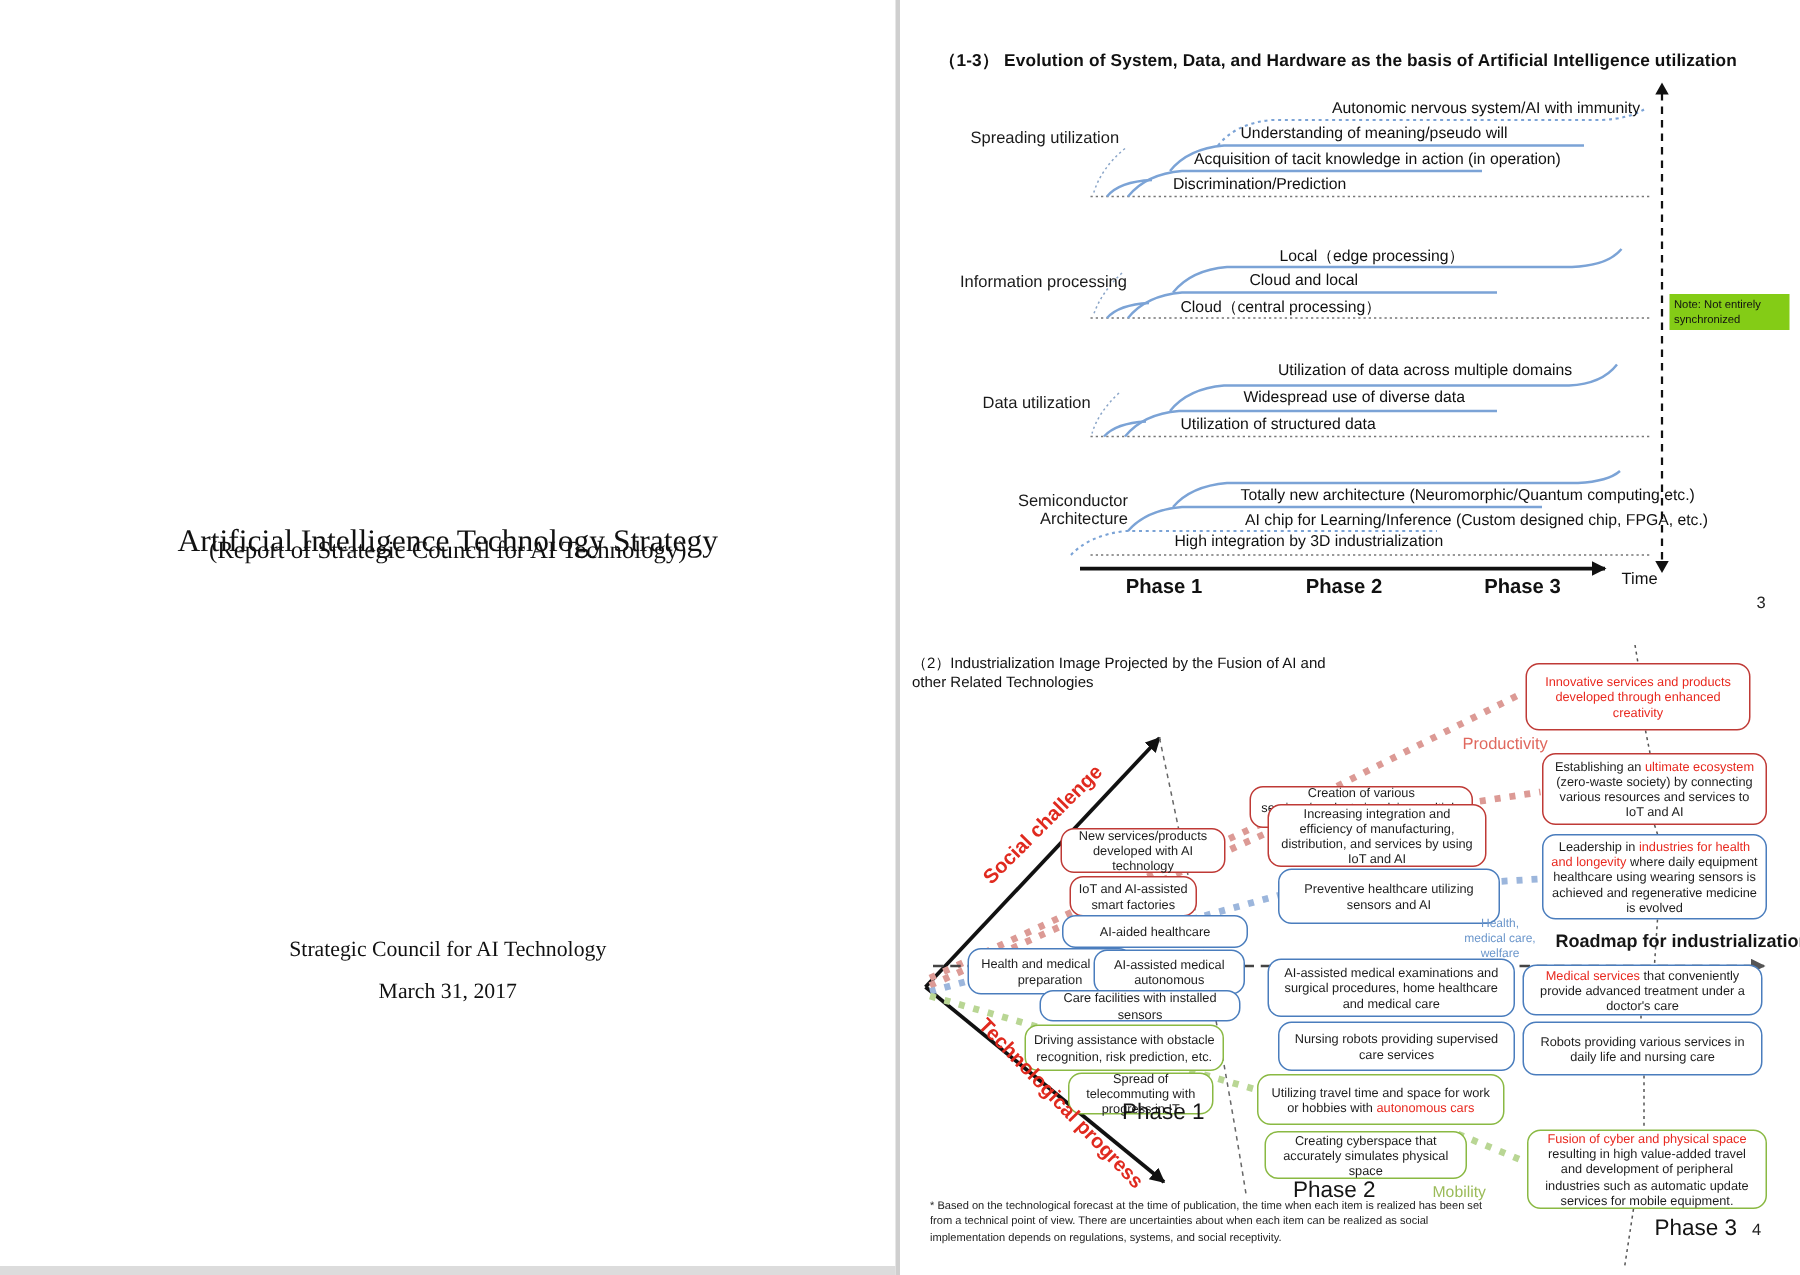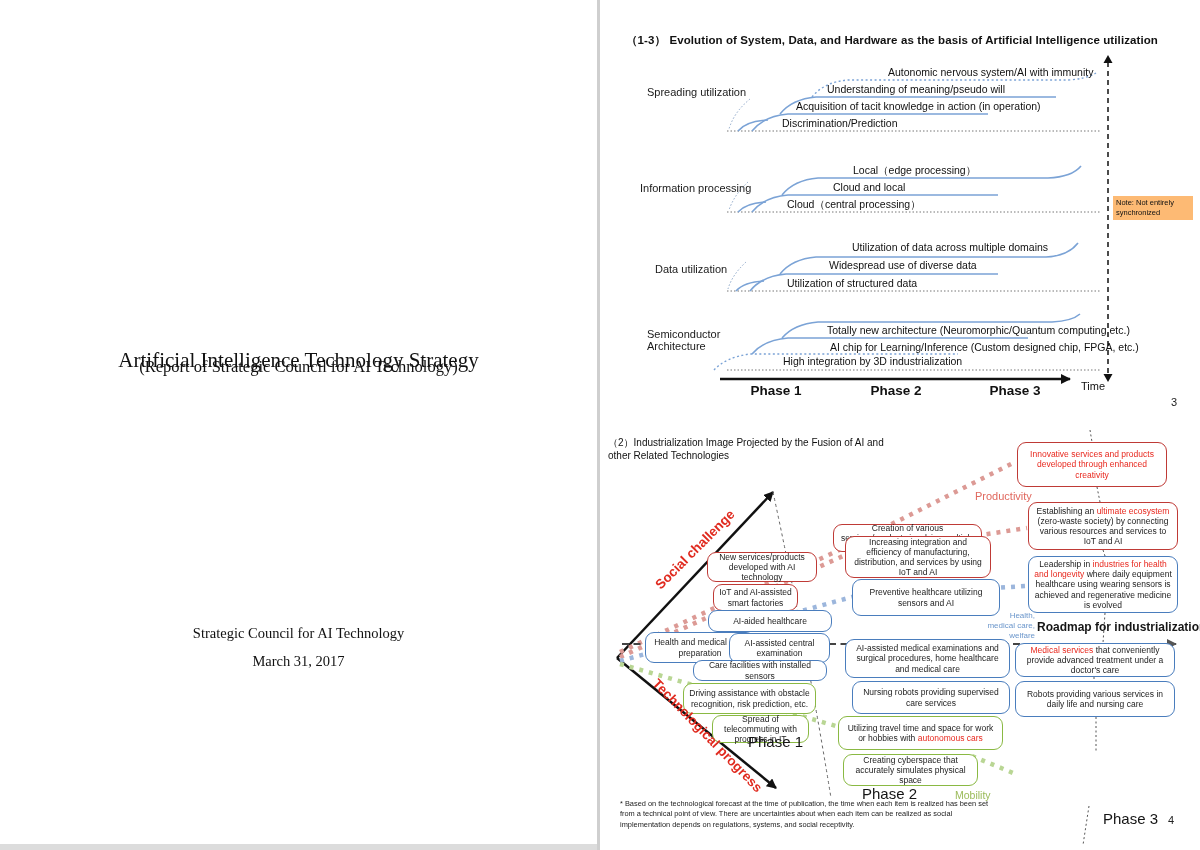--- a/index.html
+++ b/index.html
@@ -15,28 +15,28 @@
   #page-divider{position:absolute;left:597px;top:0;width:3px;height:850px;background:#cfcfcf;}
   #left-page-bottom-edge{position:absolute;left:0;top:844px;width:597px;height:6px;background:#dcdcdc;}
   
   #right-page{position:absolute;left:600px;top:0;width:600px;height:850px;background:#fff;}
   #lineart{position:absolute;left:0;top:0;z-index:1;}
   .lbl{position:absolute;white-space:nowrap;z-index:4;}
   .s3-title{left:26px;top:33px;font-weight:bold;font-size:11.5px;letter-spacing:.1px;}
   .grp{font-size:11px;color:#1a1a1a;}
   .item{font-size:10.5px;color:#101010;}
   .phase3x{font-weight:bold;font-size:13.5px;width:70px;text-align:center;}
-  .note{position:absolute;left:513px;top:196px;width:74px;background:#fdba74;font-size:7.5px;
+  .note{position:absolute;left:513px;top:196px;width:74px;background:#84cc16;font-size:7.5px;
         line-height:1.35;padding:2px 3px;white-space:pre-line;z-index:4;}
   .pagenum{font-size:11px;color:#222;}
   
   .s4-title{left:8px;top:436px;font-weight:normal;font-size:10px;line-height:1.3;white-space:pre-line;}
   .diag{font-weight:bold;font-size:13.5px;color:#e02a1f;text-align:center;z-index:4;}
   .stream-red{color:#e0685e;font-size:11px;}
-  .stream-blue{color:#6b96cb;font-size:8px;line-height:1.25;white-space:pre-line;text-align:right;z-index:4;}
+  .stream-blue{color:#6b96cb;font-size:8px;line-height:1.25;white-space:pre-line;text-align:center;z-index:4;}
   .stream-green{color:#9bbb59;font-size:10.5px;}
   .roadmap{font-weight:bold;font-size:12px;color:#161616;}
   .phase4{font-size:15px;color:#141414;}
   .footnote{position:absolute;left:20px;top:799px;font-size:7.4px;line-height:1.4;color:#222;
             white-space:pre;z-index:4;}
   .box{position:absolute;background:#fff;border-radius:9px;display:flex;align-items:center;
        justify-content:center;text-align:center;font-size:8.5px;line-height:1.2;
        padding:2px 5px;box-sizing:border-box;z-index:3;color:#1c1c1c;}
   .box.r{border:1.6px solid #bf3a36;}
   .box.b{border:1.6px solid #4a7dbd;}
@@ -118,21 +118,21 @@
       <path d="M494,677 L494,681" stroke="#555" stroke-width="1" stroke-dasharray="2,2.5" fill="none"></path>
       <path d="M496,717 L496,753" stroke="#555" stroke-width="1" stroke-dasharray="2,2.5" fill="none"></path>
       <path d="M489,806 L483,845" stroke="#555" stroke-width="1" stroke-dasharray="2,2.5" fill="none"></path>
     </svg>
 
     <div class="lbl s3-title">（1-3） Evolution of System, Data, and Hardware as the basis of Artificial Intelligence utilization</div>
 
     <div class="lbl grp" style="left:47px;top:86px">Spreading utilization</div>
     <div class="lbl grp" style="left:40px;top:182px">Information processing</div>
     <div class="lbl grp" style="left:55px;top:263px">Data utilization</div>
-    <div class="lbl grp" style="left:47px;top:328px;width:105px;text-align:left;white-space:pre-line">Semiconductor
+    <div class="lbl grp" style="left:47px;top:328px;width:105px;text-align:right;white-space:pre-line">Semiconductor
 Architecture</div>
 
     <div class="lbl item" style="left:182px;top:117px">Discrimination/Prediction</div>
     <div class="lbl item" style="left:196px;top:100px">Acquisition of tacit knowledge in action (in operation)</div>
     <div class="lbl item" style="left:227px;top:83px">Understanding of meaning/pseudo will</div>
     <div class="lbl item" style="left:288px;top:66px">Autonomic nervous system/AI with immunity</div>
 
     <div class="lbl item" style="left:187px;top:198px">Cloud（central processing）</div>
     <div class="lbl item" style="left:233px;top:181px">Cloud and local</div>
     <div class="lbl item" style="left:253px;top:164px">Local（edge processing）</div>
@@ -191,21 +191,21 @@
     <div class="box b" style="left:252px;top:579px;width:148px;height:37px">
         <span class="t"><span>Preventive healthcare utilizing sensors and AI</span><span class="em"></span><span></span></span>
       </div>
     <div class="box b" style="left:108px;top:610px;width:124px;height:22px">
         <span class="t"><span>AI-aided healthcare</span><span class="em"></span><span></span></span>
       </div>
     <div class="box b" style="left:45px;top:632px;width:110px;height:31px">
         <span class="t"><span>Health and medical data preparation</span><span class="em"></span><span></span></span>
       </div>
     <div class="box b" style="left:129px;top:633px;width:101px;height:30px">
-        <span class="t"><span>AI-assisted central examination</span><span class="em"></span><span></span></span>
+        <span class="t"><span>AI-assisted medical autonomous</span><span class="em"></span><span></span></span>
       </div>
     <div class="box b" style="left:93px;top:660px;width:134px;height:21px">
         <span class="t"><span>Care facilities with installed sensors</span><span class="em"></span><span></span></span>
       </div>
     <div class="box b" style="left:245px;top:639px;width:165px;height:39px">
         <span class="t"><span>AI-assisted medical examinations and surgical procedures, home healthcare and medical care</span><span class="em"></span><span></span></span>
       </div>
     <div class="box b" style="left:252px;top:681px;width:158px;height:33px">
         <span class="t"><span>Nursing robots providing supervised care services</span><span class="em"></span><span></span></span>
       </div>
@@ -229,15 +229,18 @@
       </div>
     <div class="box b" style="left:428px;top:556px;width:150px;height:57px">
         <span class="t"><span>Leadership in </span><span class="em">industries for health and longevity</span><span> where daily equipment healthcare using wearing sensors is achieved and regenerative medicine is evolved</span></span>
       </div>
     <div class="box b" style="left:415px;top:643px;width:160px;height:34px">
         <span class="t"><span></span><span class="em">Medical services</span><span> that conveniently provide advanced treatment under a doctor's care</span></span>
       </div>
     <div class="box b" style="left:415px;top:681px;width:160px;height:36px">
         <span class="t"><span>Robots providing various services in daily life and nursing care</span><span class="em"></span><span></span></span>
       </div>
+    <div class="box g" style="left:418px;top:753px;width:160px;height:53px">
+        <span class="t"><span></span><span class="em">Fusion of cyber and physical space</span><span> resulting in high value-added travel and development of peripheral industries such as automatic update services for mobile equipment.</span></span>
+      </div>
 
   </div>
 </div>
 
 </body></html>

